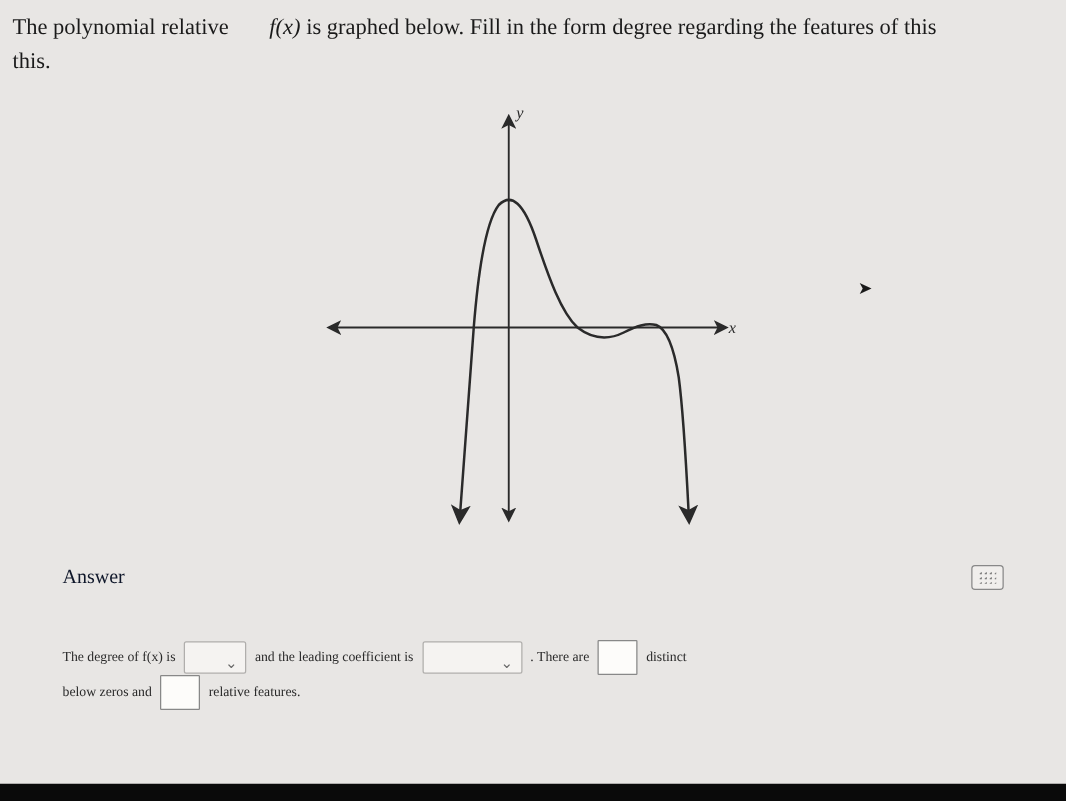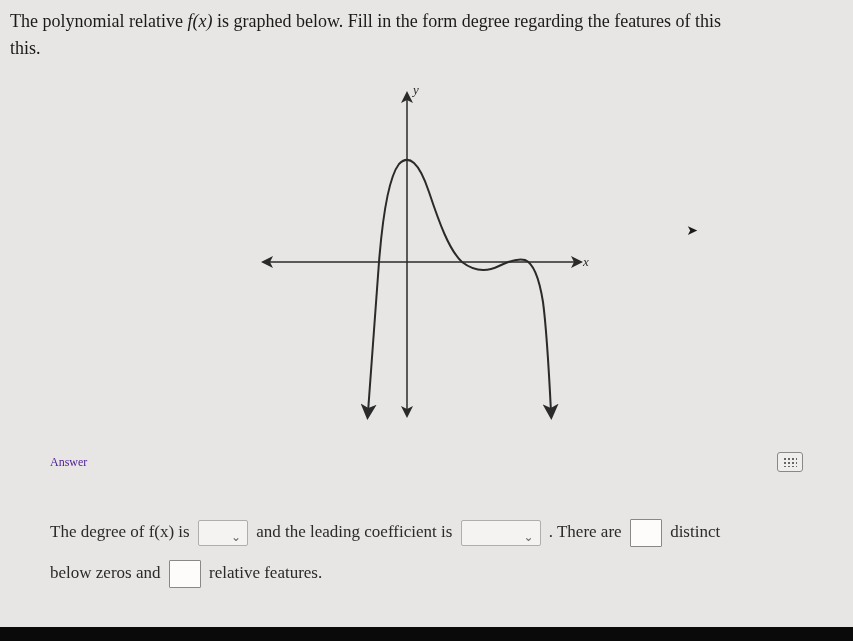--- a/index.html
+++ b/index.html
@@ -19,20 +19,21 @@
     }
     .question-text {
       font-size: 18px;
       line-height: 1.5;
       margin-bottom: 20px;
       color: #1a1a1a;
     }
     .math-fx {
       font-style: italic;
       font-family: 'Times New Roman', serif;
+      margin-left: 28px;
     }
     .graph-container {
       display: flex;
       justify-content: center;
       margin: 10px 0 30px 0;
     }
     .graph {
       width: 360px;
       height: 340px;
     }
@@ -40,22 +41,22 @@
       margin-top: 30px;
       padding: 0 40px;
     }
     .answer-header {
       display: flex;
       justify-content: space-between;
       align-items: center;
       margin-bottom: 40px;
     }
     .answer-label {
-      font-size: 12px;
-      color: #4c1d95;
+      font-size: 16px;
+      color: #0f172a;
       font-weight: normal;
     }
     .keypad-icon {
       width: 26px;
       height: 20px;
       border: 1px solid #888;
       border-radius: 3px;
       display: flex;
       align-items: center;
       justify-content: center;
@@ -63,21 +64,21 @@
       cursor: pointer;
     }
     .keypad-icon::before {
       content: "";
       width: 14px;
       height: 10px;
       background: 
         radial-gradient(circle, #666 0.8px, transparent 0.8px) 0 0/4px 4px;
     }
     .answer-line {
-      font-size: 17px;
+      font-size: 11px;
       line-height: 2.4;
       color: #2a2a2a;
     }
     .dropdown {
       display: inline-block;
       min-width: 50px;
       height: 26px;
       border: 1px solid #b0aeac;
       background: #f5f3f1;
       vertical-align: middle;

